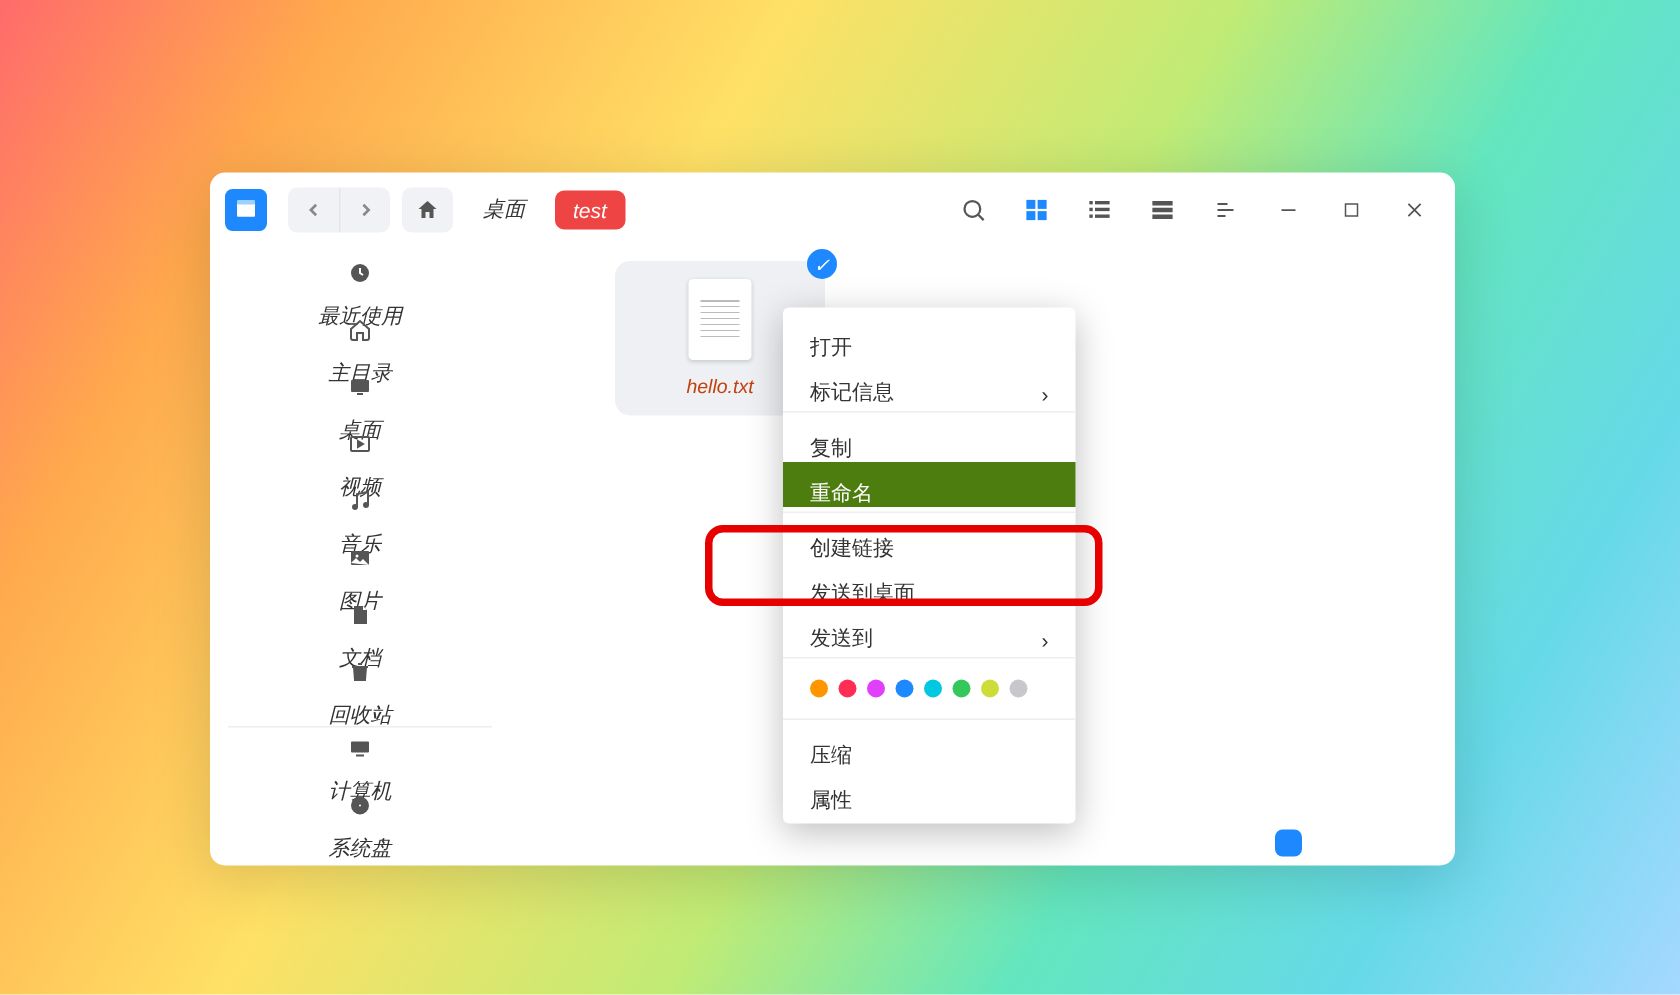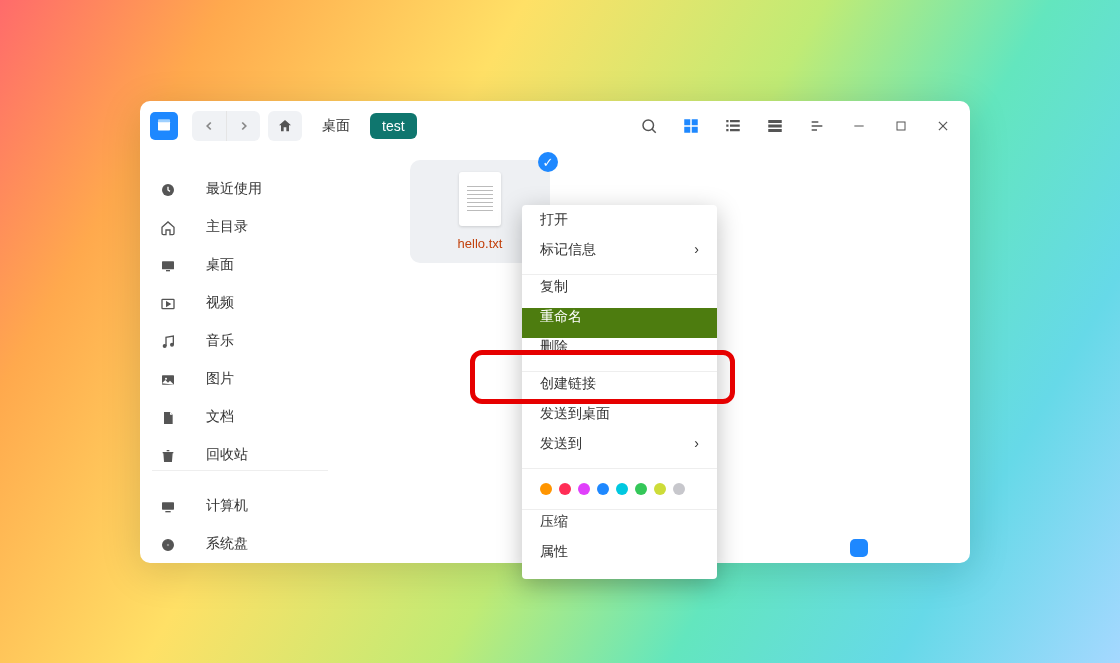--- a/index.html
+++ b/index.html
@@ -6,29 +6,30 @@
   body {
     width: 1120px;
     height: 663px;
     background: linear-gradient(120deg, #ff6b6b 0%, #ffa94d 15%, #ffe066 35%, #c0eb75 55%, #63e6be 70%, #66d9e8 85%, #a5d8ff 100%);
     position: relative;
     overflow: hidden;
   }
   .window {
     position: absolute;
     left: 140px;
-    top: 101px;
+    top: 115px;
     width: 830px;
     height: 462px;
     background: #fff;
     border-radius: 10px;
     box-shadow: 0 8px 40px rgba(0,0,0,0.15);
     display: flex;
     flex-direction: column;
     overflow: hidden;
+    font-style: italic;
   }
   .toolbar {
     height: 50px;
     display: flex;
     align-items: center;
     padding: 0 10px;
     gap: 8px;
   }
   .app-icon {
     width: 28px; height: 28px;
@@ -53,47 +54,48 @@
     display:flex; align-items:center; justify-content:center; color:#555;
     cursor:pointer; border:none;
   }
   .crumb {
     padding: 5px 12px;
     border-radius:6px;
     color:#333;
     font-size:14px;
     cursor:pointer;
   }
-  .crumb.active { background:#0f766e; color:#fff; }
+  .crumb.active { background:#ef4444; color:#fff; }
   .spacer { flex:1; }
   .icon-btn {
     width:34px; height:30px;
     display:flex; align-items:center; justify-content:center;
     color:#555; cursor:pointer; border:none; background:transparent; border-radius:4px;
   }
   .icon-btn.active { color:#1e88ff; }
   .body {
     flex:1;
     display:flex;
     position:relative;
   }
   .sidebar {
     width:200px;
     border-right: none;
     padding: 10px 0;
   }
   .side-item {
     height:38px;
     display:flex;
-    align-items:flex-end;
-    gap:30px;
+    align-items:center;
+    gap:12px;
     padding: 0 20px;
     color:#333;
     font-size:14px;
     cursor:pointer;
+    flex-direction:column;
   }
   .side-item svg { width:16px; height:16px; flex-shrink:0; }
   .side-sep { height:1px; background:#eee; margin:6px 12px; }
   .content {
     flex:1;
     position:relative;
     padding: 20px 30px;
   }
   .file-tile {
     position:absolute;
@@ -142,21 +144,21 @@
     top: 205px;
     width:195px;
     background:#fff;
     border-radius:4px;
     box-shadow: 0 6px 24px rgba(0,0,0,0.25);
     padding: 6px 0;
     z-index: 40;
   }
   .ctx-item {
     height:30px;
-    display:flex; align-items:flex-start;
+    display:flex; align-items:flex-end;
     padding: 0 18px;
     font-size:14px;
     color:#333;
     cursor:pointer;
     justify-content:space-between;
   }
   .ctx-item.hover { background:#4d7c0f; color:#fff; }
   .ctx-sep { height:1px; background:#eee; margin:3px 0; }
   .ctx-colors {
     height:34px;
@@ -364,23 +366,20 @@
       <span>标记信息</span>
       <span>›</span>
     </div>
   <div class="ctx-sep"></div>
   <div class="ctx-item">
       <span>复制</span>
     </div>
   <div class="ctx-item hover">
       <span>重命名</span>
     </div>
-  <div class="ctx-item">
-      <span>删除</span>
-    </div>
   <div class="ctx-sep"></div>
   <div class="ctx-item">
       <span>创建链接</span>
     </div>
   <div class="ctx-item">
       <span>发送到桌面</span>
     </div>
   <div class="ctx-item">
       <span>发送到</span>
       <span>›</span>

